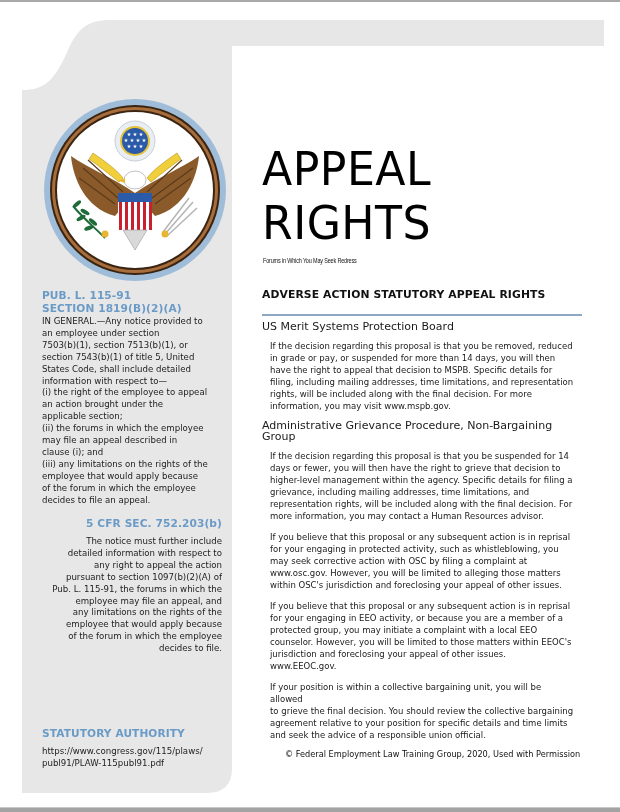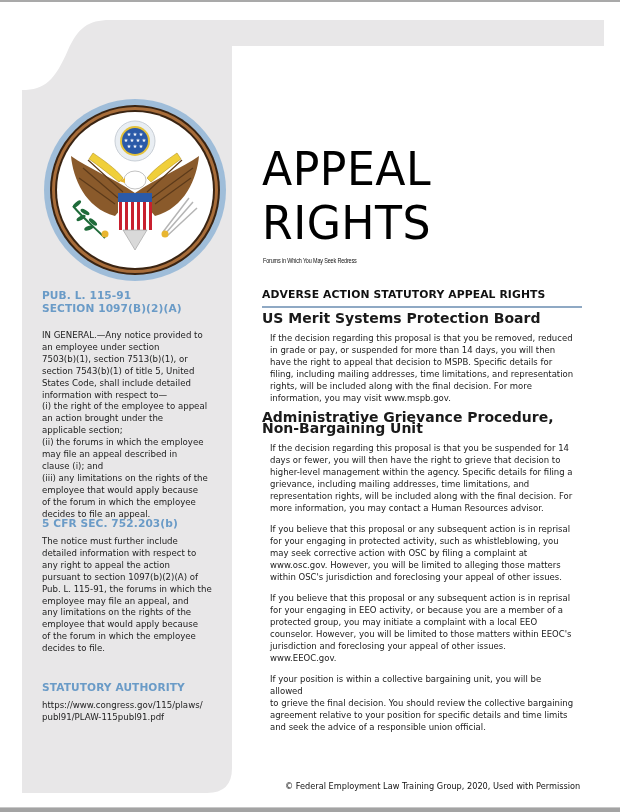--- a/index.html
+++ b/index.html
@@ -8,43 +8,43 @@
   .topbar { position:absolute; left:0; top:0; width:620px; height:2px; background:#a9a9a9; }
   .bottombar { position:absolute; left:0; top:807px; width:620px; height:5px; background:#a3a3a3; border-top:1px solid #c8c8c8; }
   .bg-shape { position:absolute; left:0; top:0; width:620px; height:812px; }
   .panel { position:absolute; left:232px; top:46px; width:388px; height:761px; background:#ffffff; border-top-left-radius:42px; }
   .seal { position:absolute; left:43px; top:98px; width:184px; height:184px; }
 
   .side { position:absolute; left:42px; width:180px; font-size:8.6px; line-height:11.9px; color:#222; }
   .side-h { color:#6a9bc7; font-weight:bold; font-size:10.6px; line-height:13px; letter-spacing:0.1px; }
   .side p { margin:0; white-space:pre-line; }
   .s1 { top:289px; }
-  .s1 .side-h { margin-bottom:15px; }
-  .s2 { top:517px; }
+  .s1 .side-h { margin-bottom:1px; }
+  .s2 { top:517px;text-align:right; }
   .s2 .side-h { margin-bottom:6px; }
   .s3 { top:681px; }
-  .s3 .side-h { margin-bottom:6px; }
+  .s3 .side-h { margin-bottom:6px;margin-top:46px; }
 
   .title { position:absolute; left:262px; font-family:"DejaVu Sans", sans-serif; font-weight:normal;
            font-size:47px; line-height:50px; letter-spacing:0.5px; color:#000; transform:scaleX(0.94); transform-origin:left; }
   .title.t1 { top:144px; }
   .title.t2 { top:198px; }
   .subtitle { position:absolute; left:263px; top:257px; font-size:7px; color:#111;
               font-family:"Liberation Sans", sans-serif; transform:scaleX(0.78); transform-origin:left; letter-spacing:-0.2px; }
 
   .main { position:absolute; left:262px; top:288px; width:320px; }
-  .sec-h { font-weight:bold; font-size:10.8px; line-height:14px; color:#111; padding-bottom:4px;
+  .sec-h { font-weight:bold; font-size:10.8px; line-height:14px; color:#111; padding-bottom:12px;
            border-bottom:2px solid #8fa9c4; letter-spacing:0.1px; }
-  .sub-h { font-weight:bold; font-size:14px; line-height:11px; margin-top:5px; }
+  .sub-h { font-weight:normal; font-size:11px; line-height:11px; margin-top:5px; }
   .body-t { font-size:8.5px; line-height:12px; white-space:pre-line; margin:8px; }
   .sec { margin-bottom:9px; }
   .sec .body-t.first { margin-top:6px; }
   .block2 { margin-top:7px; }
 
-  .footer { position:absolute; left:285px; top:781px; font-size:8.2px; color:#111; }
+  .footer { position:absolute; left:285px; top:749px; font-size:8.2px; color:#111; }
 </style>
 </head>
 <body>
 
 <div class="topbar"></div>
 
 <svg class="bg-shape" viewBox="0 0 620 812">
   <path d="M22 90 C 45 90, 55 80, 68 50 C 78 28, 88 20, 110 20 L 604 20 L 604 46 L 232 46 L 232 768 Q 232 793 207 793 L 22 793 Z" fill="#e8e7e8"></path>
 </svg>
 
@@ -107,21 +107,21 @@
 
   <path d="M150 104 L 122 136 M 146 100 L 120 134 M 154 110 L 124 138" stroke="#b5b5b5" stroke-width="1.5"></path>
 
   <circle cx="62" cy="136" r="3.5" fill="#e8b530"></circle>
   <circle cx="122" cy="136" r="3.5" fill="#e8b530"></circle>
 </svg>
 
 <div class="side s1">
   <div class="side-h">
     <div>PUB. L. 115-91</div>
-    <div>SECTION 1097(B)(2)(A)</div>
+    <div>SECTION 1819(B)(2)(A)</div>
   </div>
   <p>IN GENERAL.—Any notice provided to
 an employee under section
 7503(b)(1), section 7513(b)(1), or
 section 7543(b)(1) of title 5, United
 States Code, shall include detailed
 information with respect to—
 (i) the right of the employee to appeal
 an action brought under the
 applicable section;
@@ -162,21 +162,21 @@
   <div class="sec">
     <div class="sec-h">ADVERSE ACTION STATUTORY APPEAL RIGHTS</div>
     <div class="sub-h">US Merit Systems Protection Board</div>
     <p class="body-t">If the decision regarding this proposal is that you be removed, reduced
 in grade or pay, or suspended for more than 14 days, you will then
 have the right to appeal that decision to MSPB. Specific details for
 filing, including mailing addresses, time limitations, and representation
 rights, will be included along with the final decision. For more
 information, you may visit www.mspb.gov.</p>
     <div class="block2">
-      <div class="sub-h">Administrative Grievance Procedure, Non-Bargaining Unit</div>
+      <div class="sub-h">Administrative Grievance Procedure, Non-Bargaining Group</div>
       <p class="body-t">If the decision regarding this proposal is that you be suspended for 14
 days or fewer, you will then have the right to grieve that decision to
 higher-level management within the agency. Specific details for filing a
 grievance, including mailing addresses, time limitations, and
 representation rights, will be included along with the final decision. For
 more information, you may contact a Human Resources advisor.</p>
     </div>
   </div>
 
   <div class="sec">

